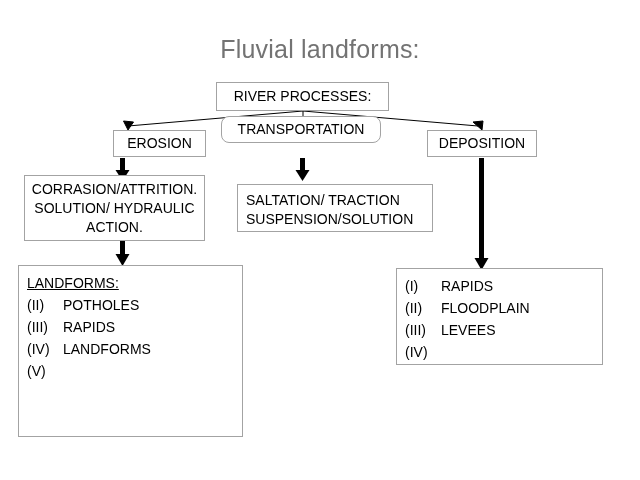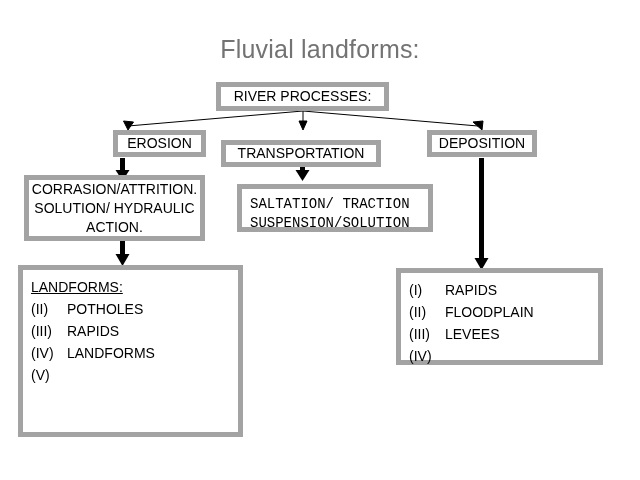--- a/index.html
+++ b/index.html
@@ -25,21 +25,21 @@
     font-size: 25px;
     font-weight: normal;
     letter-spacing: 0.2px;
     line-height: 30px;
     white-space: nowrap;
     margin-top: 16px;
   }
   .box {
     position: absolute;
     box-sizing: border-box;
-    border: 5px solid #a3a3a3;
+    border: 1px solid #a3a3a3;
     background: #ffffff;
     color: #000000;
     font-size: 14px;
     line-height: 19px;
     z-index: 3;
   }
   .box.center-txt {
     display: flex;
     align-items: center;
     justify-content: center;
@@ -118,35 +118,35 @@
   </div>
 
   <div class="box center-txt" style="left:216px; top:82px; width:173px; height:29px;">
     <span>RIVER PROCESSES:</span>
   </div>
 
   <div class="box center-txt" style="left:77px; top:130px; width:93px; height:27px;margin-left:36px;">
     <span>EROSION</span>
   </div>
 
-  <div class="box center-txt" style="left:221px; top:140px; width:160px; height:27px;">
+  <div class="box center-txt" style="left:221px; top:116px; width:160px; height:27px;border-radius:8px;">
     <span>TRANSPORTATION</span>
   </div>
 
   <div class="box center-txt" style="left:427px; top:130px; width:110px; height:27px;">
     <span>DEPOSITION</span>
   </div>
 
   <div class="box center-txt" style="left:24px; top:175px; width:181px; height:66px;">
     <span class="inner-lines">CORRASION/ATTRITION.
 SOLUTION/ HYDRAULIC
 ACTION.</span>
   </div>
 
-  <div class="box pad" style="left:237px; top:184px; width:196px; height:48px;font-family:Liberation Mono, monospace;">
+  <div class="box pad" style="left:237px; top:184px; width:196px; height:48px;">
     <span class="inner-lines">SALTATION/ TRACTION
 SUSPENSION/SOLUTION</span>
   </div>
 
   <div class="box pad" style="left:18px; top:265px; width:225px; height:172px;">
     <div class="list-title">LANDFORMS:</div>
     <ul class="list">
       <li>
         <span class="num">(II)</span>
         <span>POTHOLES</span>

